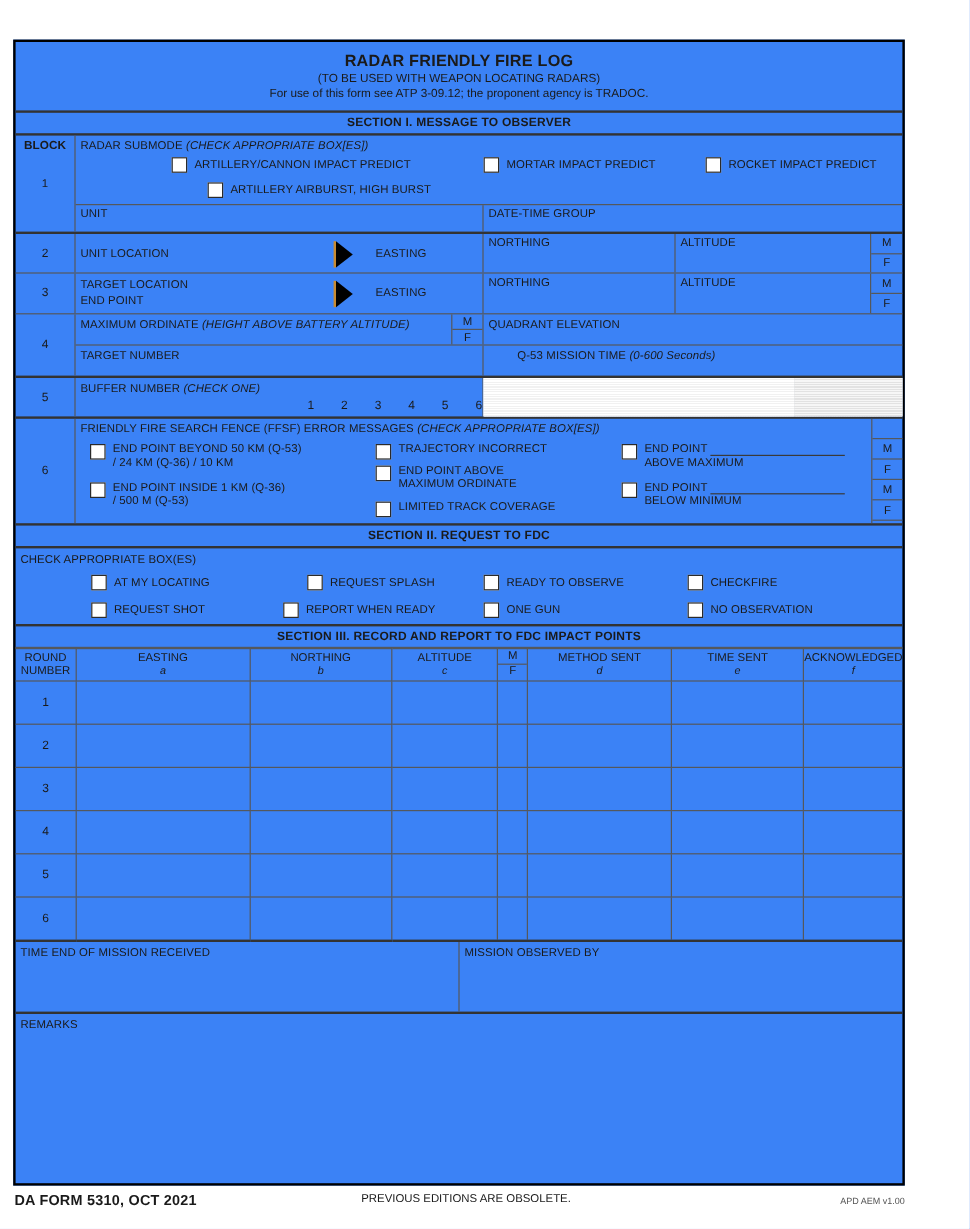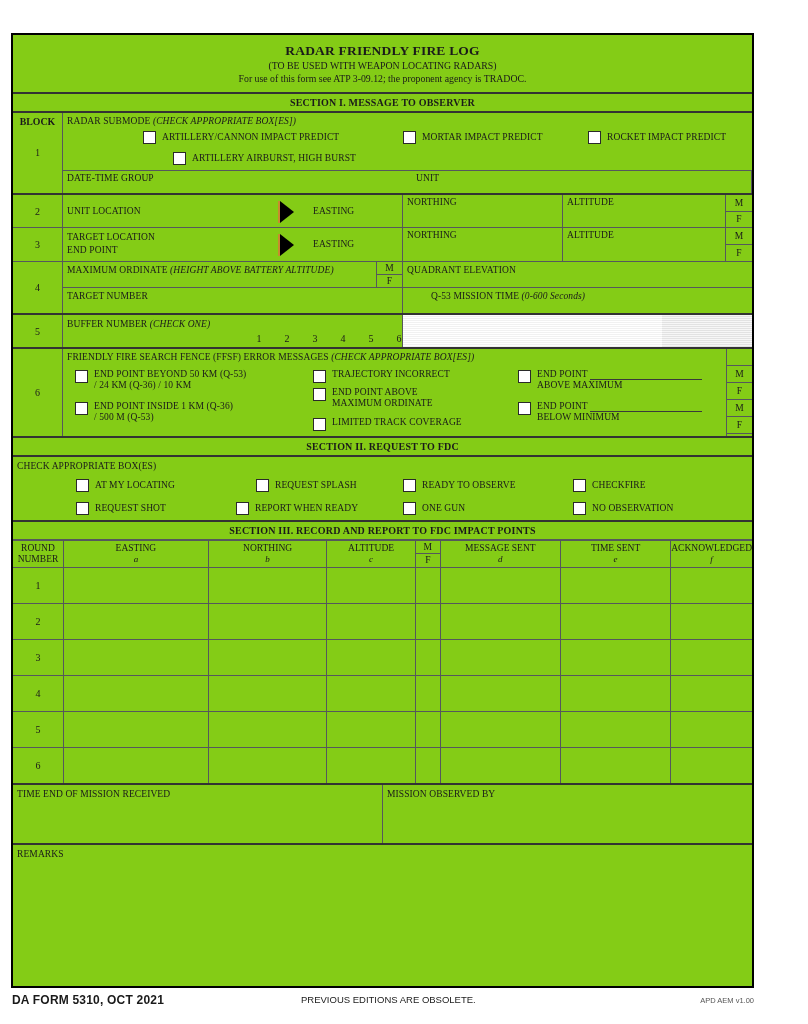--- a/index.html
+++ b/index.html
@@ -22,22 +22,21 @@
     box-sizing: border-box;
   }
   .form-outer {
     position: absolute;
     left: 11px;
     top: 33px;
     width: 743px;
     height: 955px;
     box-sizing: border-box;
     border: 2px solid #000;
-    background: #84cc16;
-    font-family: Liberation Serif, serif;
+    background: #3b82f6;
   }
 
   
   .row { display: flex; box-sizing: border-box; width: 100%; }
   .cell { box-sizing: border-box; position: relative; }
   .bt { border-top: 1px solid #55585c; }
   .bb { border-bottom: 1px solid #55585c; }
   .br { border-right: 1px solid #55585c; }
   .bl { border-left: 1px solid #55585c; }
   .bt2 { border-top: 2px solid #333; }
@@ -268,25 +267,25 @@
               <span class="lbl">ROCKET IMPACT PREDICT</span>
             </div>
             <div class="cb-row" style="position:absolute;left:110px;top:25px;">
               <span class="cb"></span>
               <span class="lbl">ARTILLERY AIRBURST, HIGH BURST</span>
             </div>
           </div>
         </div>
 
         <div class="row" style="height:22px;">
+          <div class="cell br" style="flex:0 0 340px;">
+            <div class="lbl pad">UNIT</div>
+          </div>
           <div class="cell" style="flex:1 1 auto;">
             <div class="lbl pad">DATE-TIME GROUP</div>
-          </div>
-          <div class="cell br" style="flex:0 0 340px;">
-            <div class="lbl pad">UNIT</div>
           </div>
         </div>
       </div>
     </div>
 
     <div class="row bt2" style="height:34px;">
       <div class="cell blockcol br blocknum">
         <span>2</span>
       </div>
       <div class="cell br" style="flex:0 0 340px;position:relative;">
@@ -522,21 +521,21 @@
           </th>
           <th class="hd" style="width:88px;">
             <span>ALTITUDE</span>
             <span class="sub">c</span>
           </th>
           <th class="hd" style="width:24px;padding:0;">
             <div style="border-bottom:1px solid #55585c;height:12px;line-height:12px;">M</div>
             <div style="height:12px;line-height:12px;">F</div>
           </th>
           <th class="hd" style="width:120px;">
-            <span>MESSAGE SENT</span>
+            <span>METHOD SENT</span>
             <span class="sub">d</span>
           </th>
           <th class="hd" style="width:110px;">
             <span>TIME SENT</span>
             <span class="sub">e</span>
           </th>
           <th class="hd" style="border-right:none;">
             <span>ACKNOWLEDGED</span>
             <span class="sub">f</span>
           </th>

